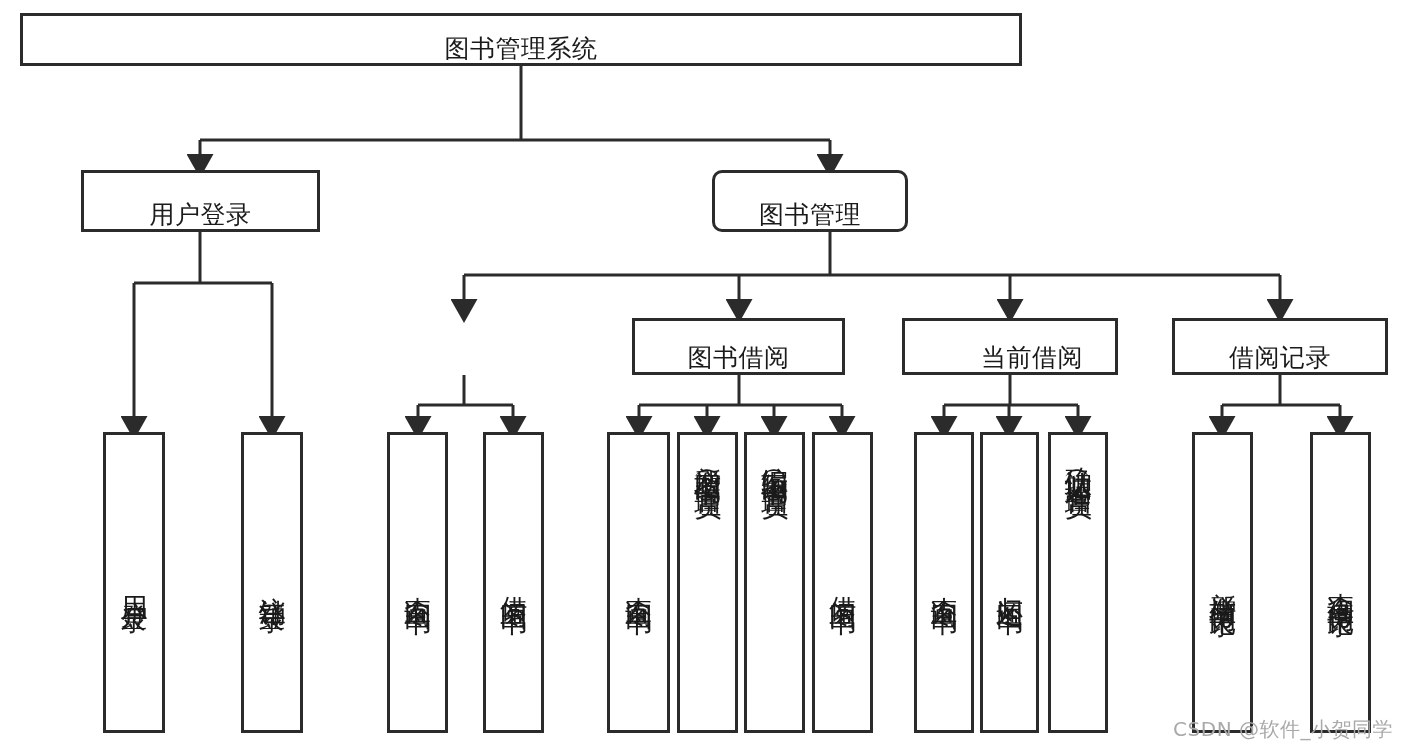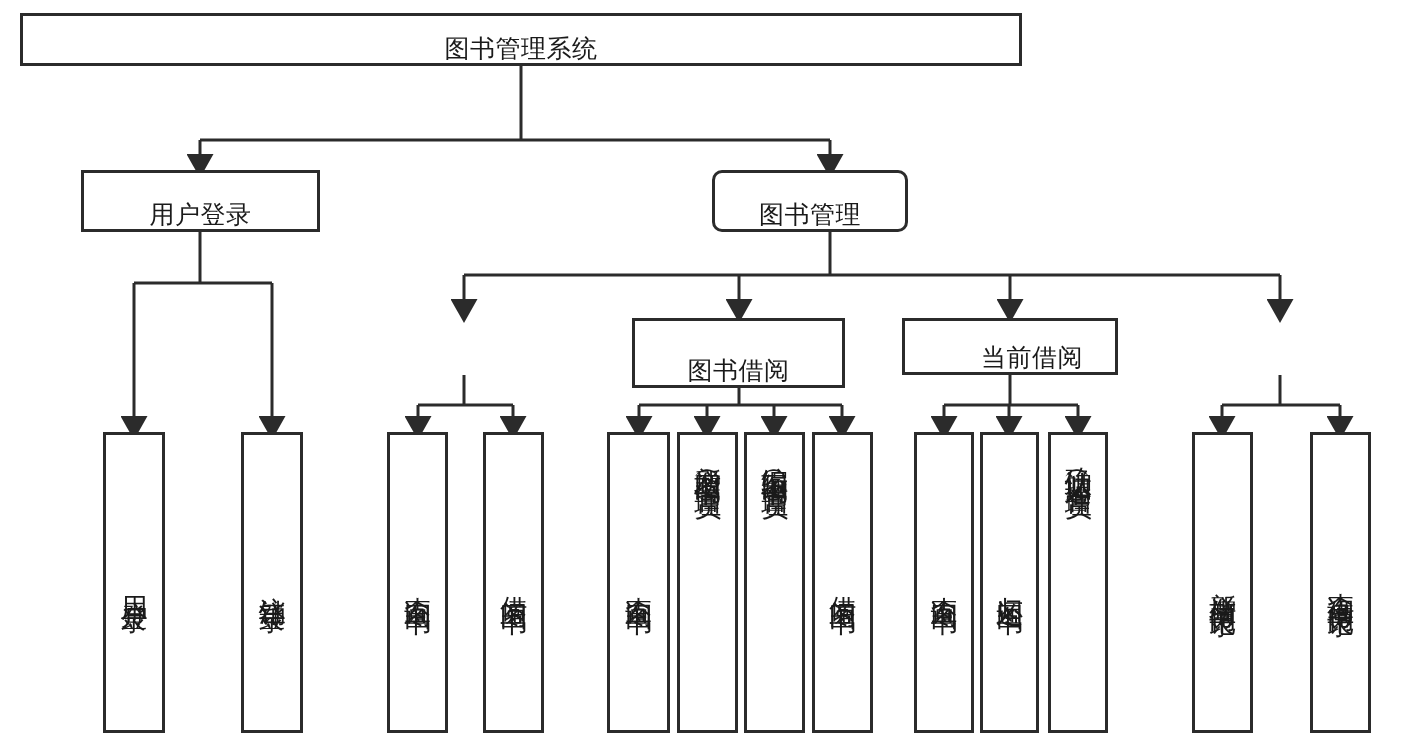--- a/index.html
+++ b/index.html
@@ -129,25 +129,28 @@
     <span class="lbl">图书管理系统</span>
   </div>
 
   <div class="node h-node" style="left:81px;top:170px;width:239px;height:62px;">
     <span class="lbl">用户登录</span>
   </div>
   <div class="node h-node" style="left:712px;top:170px;width:196px;height:62px;border-radius:10px;">
     <span class="lbl">图书管理</span>
   </div>
 
-  <div class="node h-node" style="left:632px;top:318px;width:213px;height:70px;">
+  <div class="node h-node" style="left:632px;top:318px;width:213px;height:57px;">
     <span class="lbl">图书借阅</span>
   </div>
   <div class="node h-node" style="left:902px;top:318px;width:216px;height:57px;padding-left:44px;">
     <span class="lbl">当前借阅</span>
+  </div>
+  <div class="node h-node" style="left:1172px;top:318px;width:216px;height:57px;">
+    <span class="lbl">借阅记录</span>
   </div>
 
   <div class="node v-node mid" style="left:103px;top:432px;width:62px;height:301px;">
     <span class="lbl">用户登录</span>
   </div>
   <div class="node v-node mid" style="left:241px;top:432px;width:62px;height:301px;">
     <span class="lbl">注销登录</span>
   </div>
 
   <div class="node v-node mid" style="left:387px;top:432px;width:61px;height:301px;">
@@ -180,14 +183,15 @@
     <span class="lbl">确认归还（管理员）</span>
   </div>
 
   <div class="node v-node mid" style="left:1192px;top:432px;width:61px;height:301px;">
     <span class="lbl">新增借阅记录</span>
   </div>
   <div class="node v-node mid" style="left:1310px;top:432px;width:61px;height:301px;">
     <span class="lbl">查询借阅记录</span>
   </div>
 
+  <div class="watermark">CSDN @软件_小贺同学</div>
 
 </div>
 
 </body></html>

